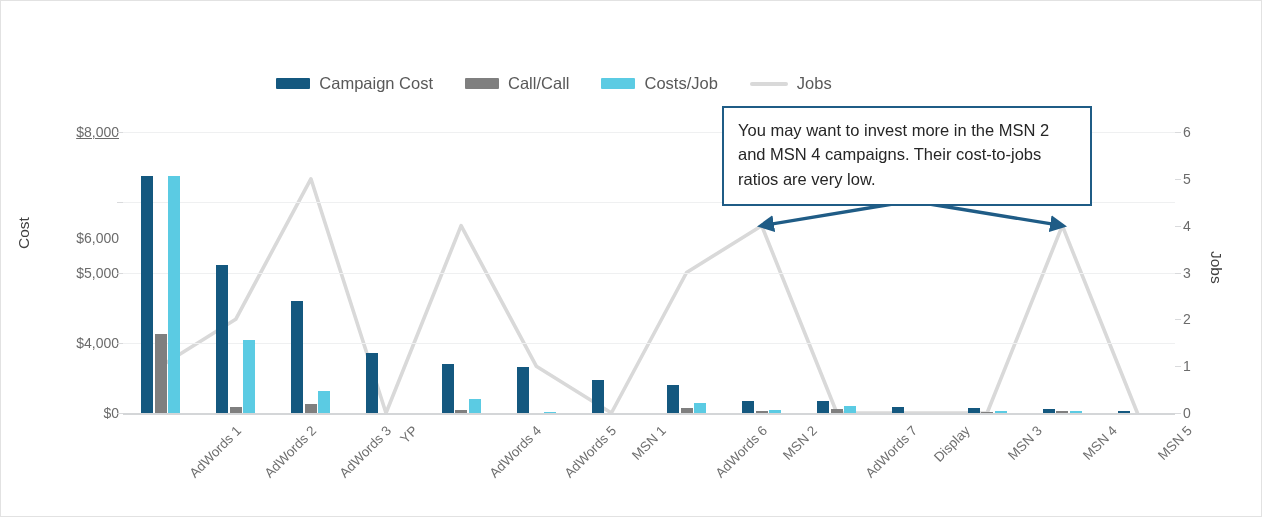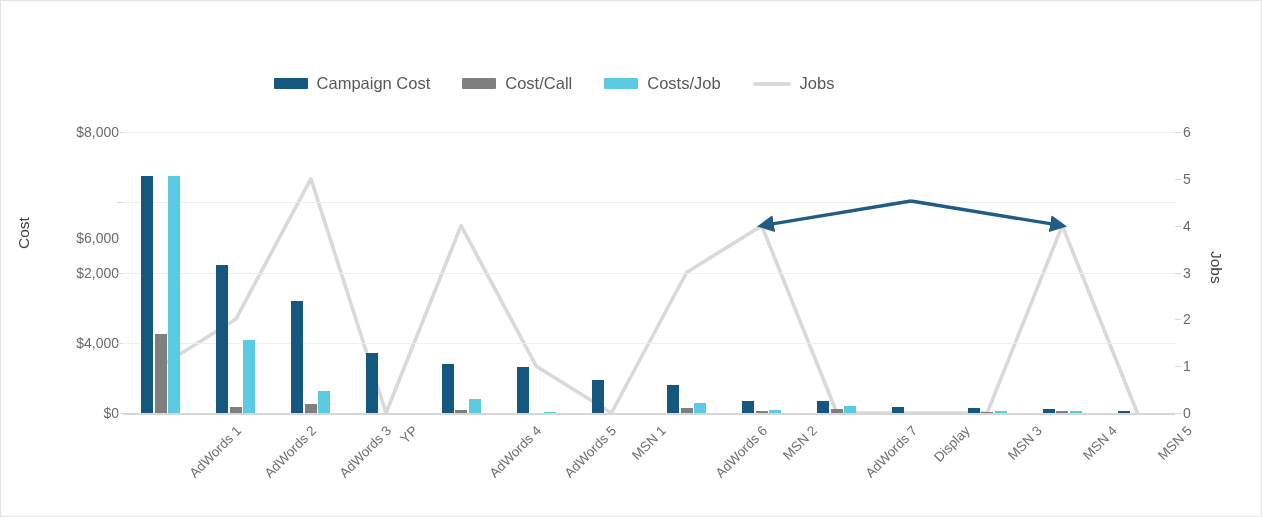--- a/index.html
+++ b/index.html
@@ -50,41 +50,41 @@
   <div id="chart-root">
 
 
     <div class="legend" id="legend">
         <div class="legend-item">
           <span class="legend-swatch" style="background: rgb(20, 88, 127);"></span>
           <span class="legend-label">Campaign Cost</span>
         </div>
         <div class="legend-item">
           <span class="legend-swatch" style="background: rgb(127, 127, 127);"></span>
-          <span class="legend-label">Cost/Call</span>
+          <span class="legend-label">Call/Call</span>
         </div>
         <div class="legend-item">
           <span class="legend-swatch" style="background: rgb(91, 203, 227);"></span>
           <span class="legend-label">Costs/Job</span>
         </div>
         <div class="legend-item">
           <span class="legend-line" style="background: rgb(217, 217, 217);"></span>
           <span class="legend-label">Jobs</span>
         </div>
       </div>
 
     <div class="axis-title" id="y-left-title">Cost</div>
     <div class="axis-title" id="y-right-title">Jobs</div>
 
     <div id="y-left-ticks">
         <div class="ytick ytick-left" style="top: 412px;">$0</div>
         <div class="ytick ytick-left" style="top: 341.75px;">$4,000</div>
-        <div class="ytick ytick-left" style="top: 271.5px;">$2,000</div>
+        <div class="ytick ytick-left" style="top: 271.5px;">$5,000</div>
         <div class="ytick ytick-left" style="top: 201.25px; margin-top: 36px;">$6,000</div>
-        <div class="ytick ytick-left" style="top: 131px;">$8,000</div>
+        <div class="ytick ytick-left" style="top: 131px; text-decoration: underline;">$8,000</div>
       </div>
     <div id="y-right-ticks">
         <div class="ytick ytick-right" style="top: 412px;">0</div>
         <div class="ytick ytick-right" style="top: 365.167px;">1</div>
         <div class="ytick ytick-right" style="top: 318.333px;">2</div>
         <div class="ytick ytick-right" style="top: 271.5px;">3</div>
         <div class="ytick ytick-right" style="top: 224.667px;">4</div>
         <div class="ytick ytick-right" style="top: 177.833px;">5</div>
         <div class="ytick ytick-right" style="top: 131px;">6</div>
       </div>
@@ -193,15 +193,18 @@
     <svg id="callout-arrows" viewBox="0 0 420 40">
         <defs>
           <marker id="ah" markerWidth="5" markerHeight="5" refX="3.6" refY="2.5" orient="auto">
             <path d="M0,0 L5,2.5 L0,5 z" fill="#1f5c86"></path>
           </marker>
         </defs>
         <line x1="210" y1="2" x2="60.714285714285666" y2="26.666666666666686" stroke="#1f5c86" stroke-width="3.4" marker-end="url(#ah)"></line>
         <line x1="210" y1="2" x2="361.2857142857142" y2="26.666666666666686" stroke="#1f5c86" stroke-width="3.4" marker-end="url(#ah)"></line>
       </svg>
 
+    <div id="callout">
+      <div id="callout-text">You may want to invest more in the MSN 2 and MSN 4 campaigns. Their cost-to-jobs ratios are very low.</div>
+    </div>
 
   </div>
 </div>
 
 </body></html>

